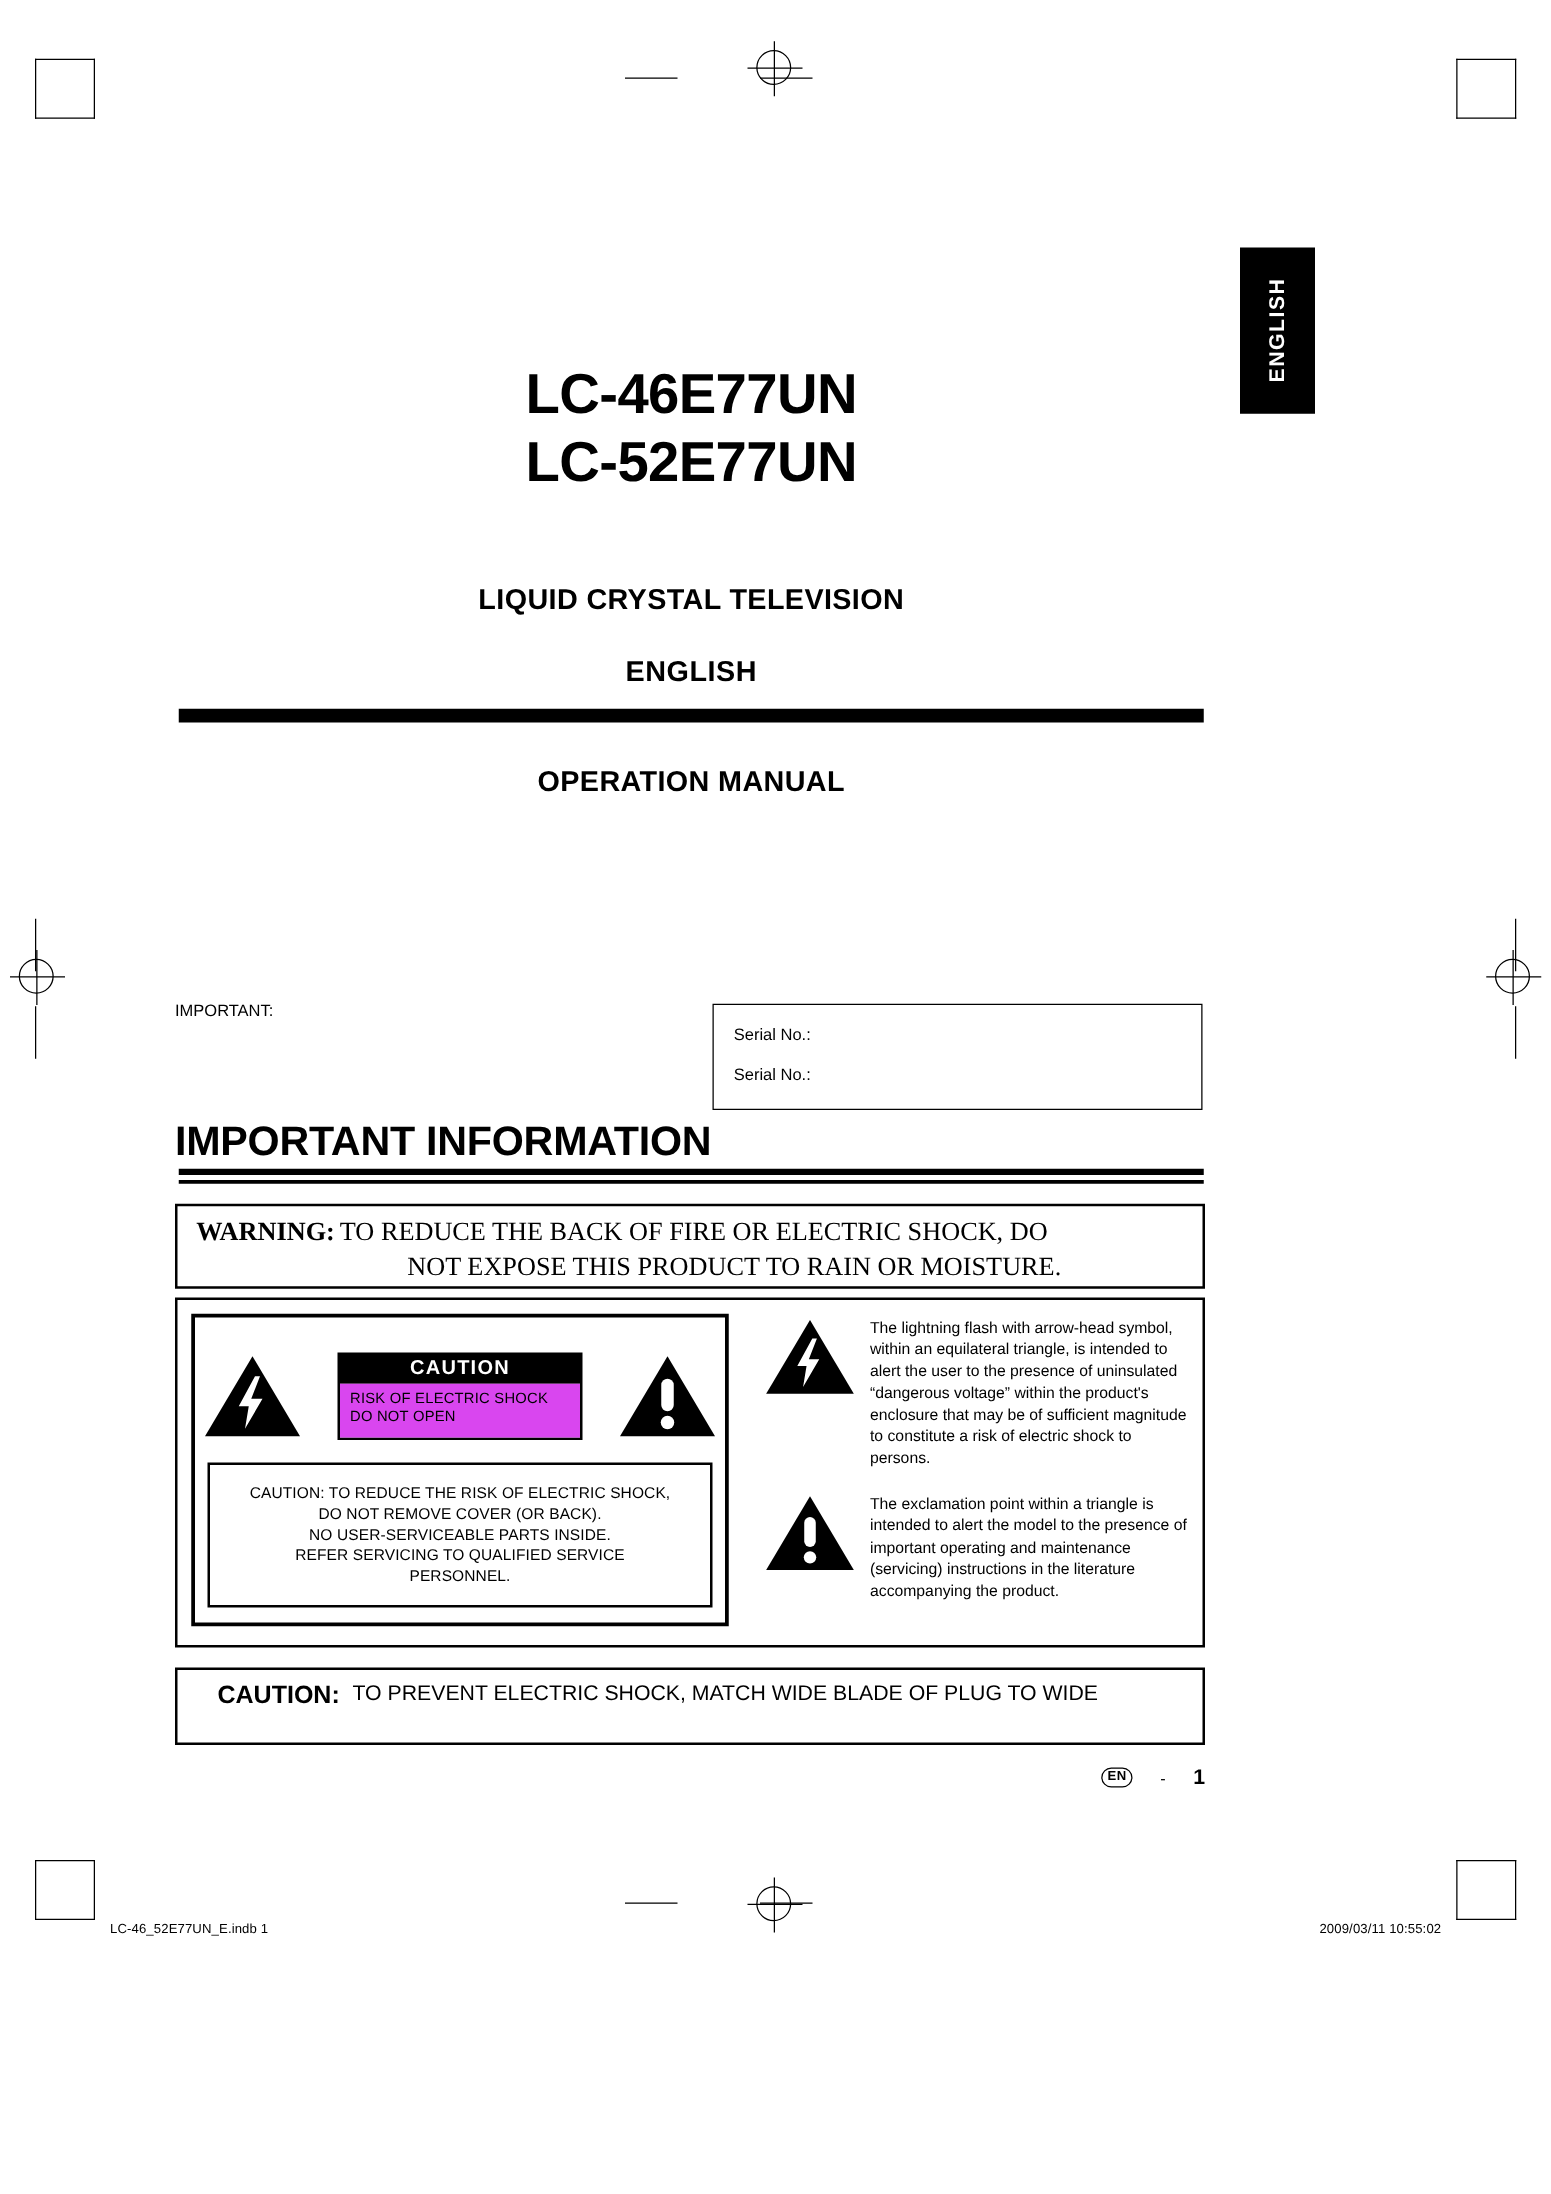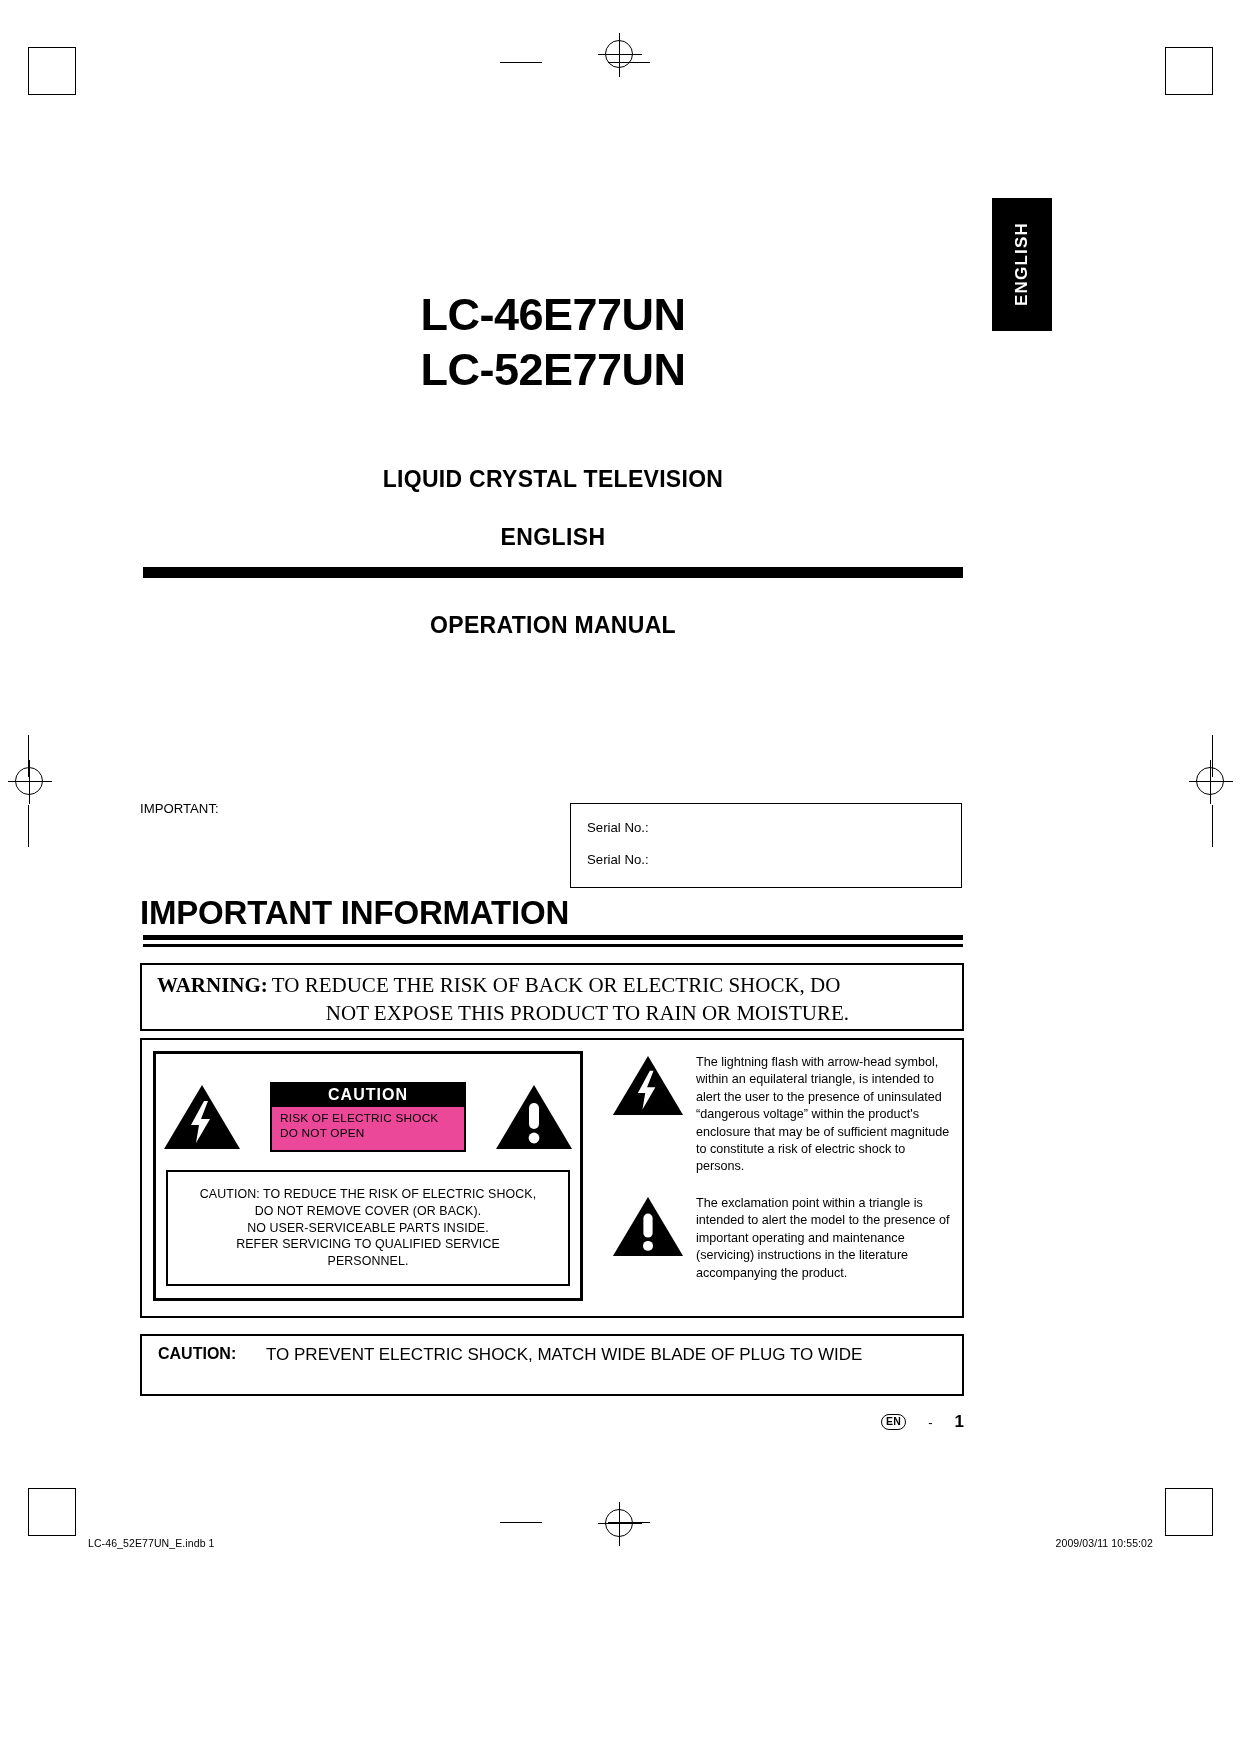--- a/index.html
+++ b/index.html
@@ -223,21 +223,21 @@
   #caution-plate .hdr {
     background: #000;
     color: #fff;
     text-align: center;
     font-size: 16px;
     font-weight: bold;
     letter-spacing: 1px;
     padding: 2px 0 3px;
   }
   #caution-plate .body {
-    background: #ec4899;
+    background: #d946ef;
     padding: 4px 6px 10px 8px;
     font-size: 11.8px;
     line-height: 1.22;
     letter-spacing: 0.2px;
   }
 
   #caution-para-box {
     position: absolute;
     left: 10px; top: 116px;
     width: 404px;
@@ -278,26 +278,27 @@
     border: 2px solid #000;
     box-sizing: border-box;
   }
   #caution-bottom .wrap {
     position: absolute;
     left: 16px; top: 7px; right: 8px;
     display: flex;
     align-items: flex-start;
   }
   #caution-bottom .lbl {
-    font-size: 16px;
+    font-size: 20px;
     font-weight: bold;
     white-space: nowrap;
     line-height: 1.36;
     width: 108px;
     flex: none;
+    margin-left: 16px;
   }
   #caution-bottom .txt {
     font-size: 17px;
     line-height: 1.36;
   }
 
   
   #pagenum {
     position: absolute;
     left: 830px; top: 1412px;
@@ -407,21 +408,21 @@
   </div>
 
   <div id="ii-head">IMPORTANT INFORMATION</div>
   <div id="ii-rule-top"></div>
   <div id="ii-rule-bot"></div>
 
   <div id="warning-box">
     <div class="wrap">
       <div class="lbl">WARNING:</div>
       <div class="txt">
-        <span>TO REDUCE THE RISK OF BACK OR ELECTRIC SHOCK, DO</span>
+        <span>TO REDUCE THE BACK OF FIRE OR ELECTRIC SHOCK, DO</span>
         <span class="l2">NOT EXPOSE THIS PRODUCT TO RAIN OR MOISTURE.</span>
       </div>
     </div>
   </div>
 
   <div id="symbol-box">
 
     <div id="left-panel">
 
       <div id="cautionhdr-row">

